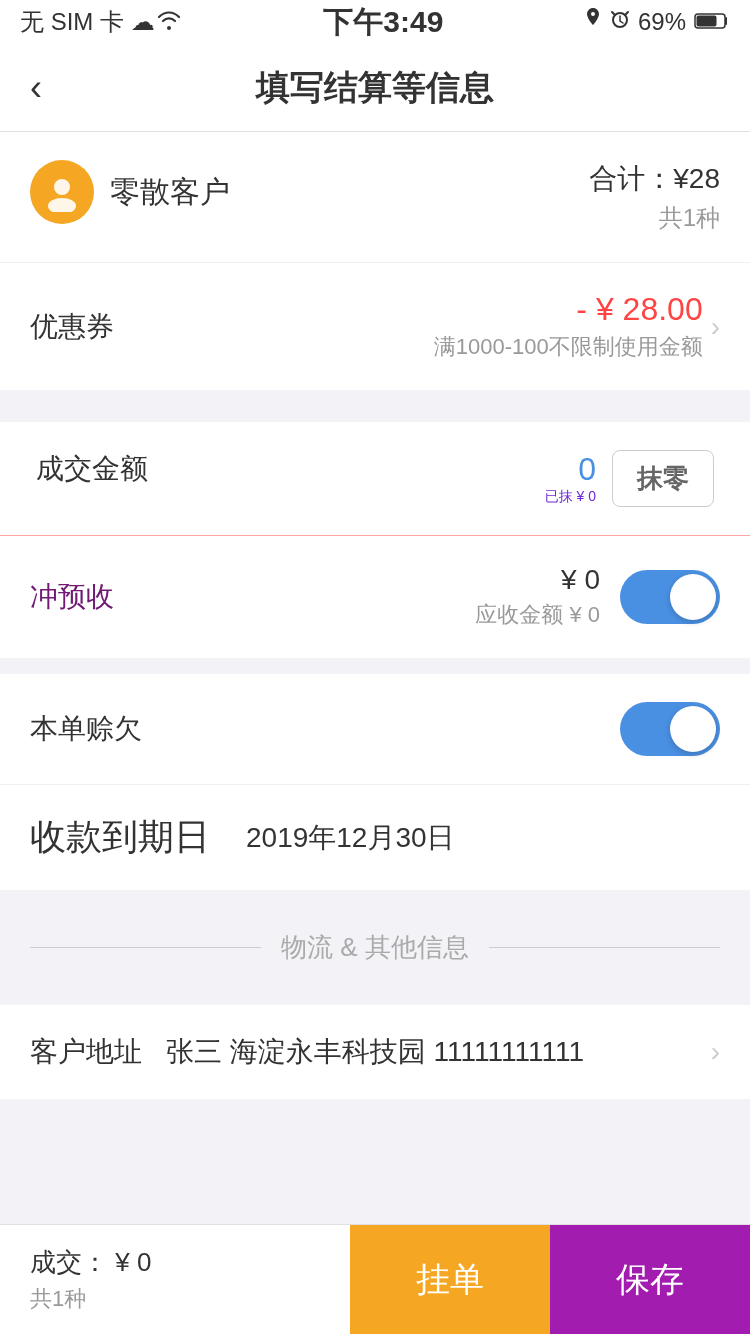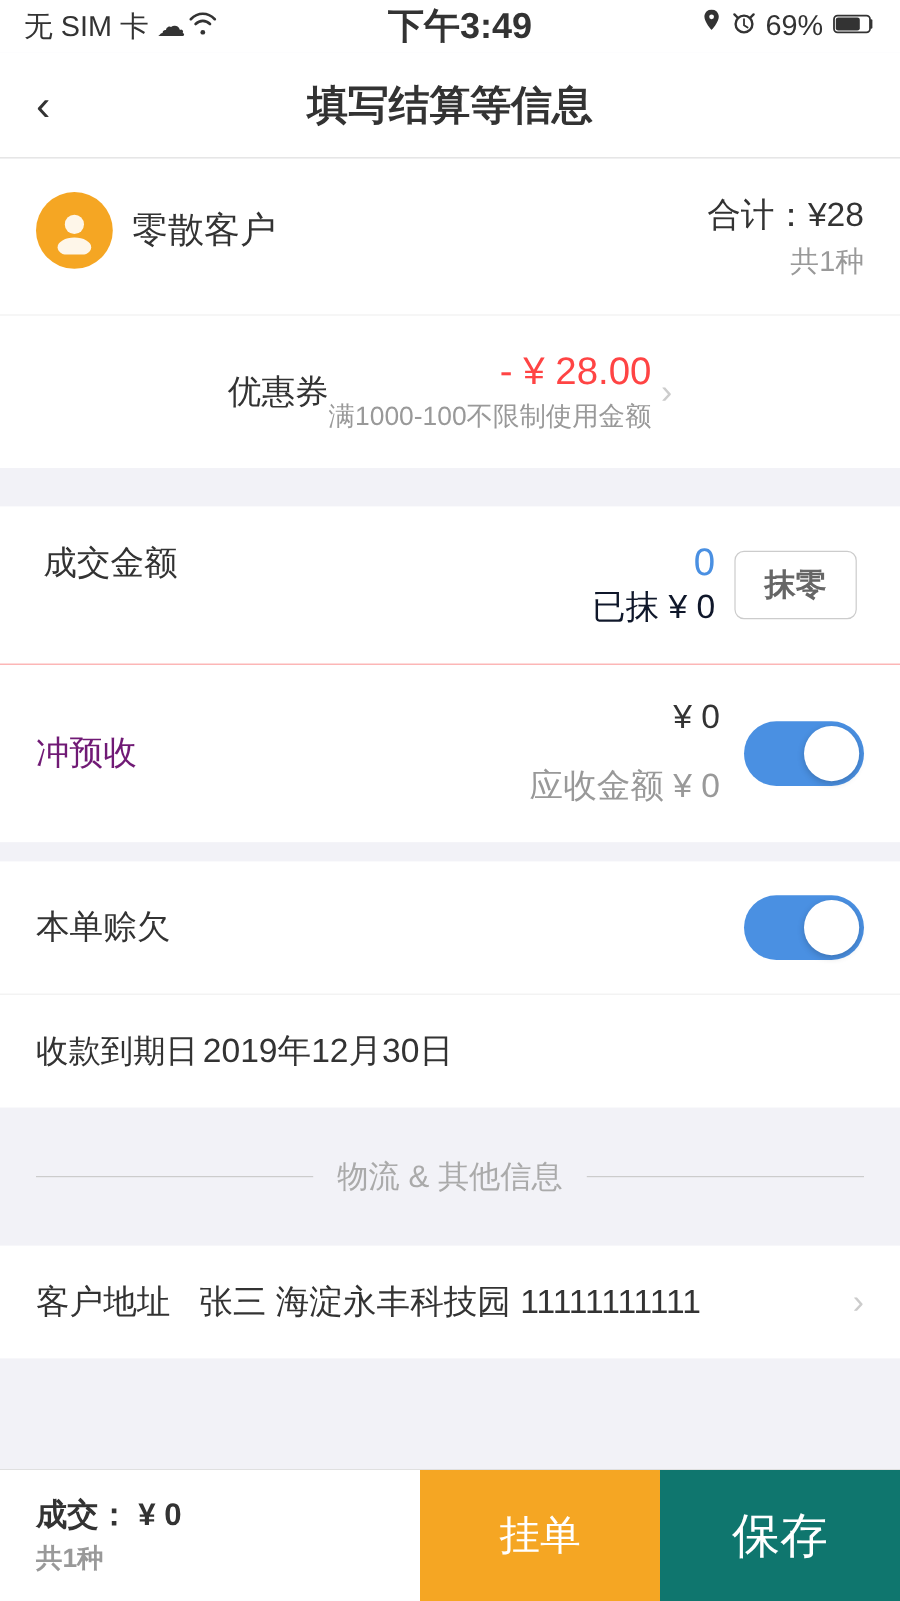--- a/index.html
+++ b/index.html
@@ -102,21 +102,21 @@
     .total-count {
       font-size: 24px;
       color: #999;
       margin-top: 4px;
     }
 
     
     .coupon-row {
       display: flex;
       align-items: center;
-      justify-content: center;
+      justify-content: space-between;
       padding: 28px 30px;
       background: #fff;
       border-top: 1px solid #f0f0f0;
     }
     .coupon-label {
       font-size: 28px;
       color: #333;
     }
     .coupon-right {
       text-align: right;
@@ -176,22 +176,22 @@
       border: 1px solid #ccc;
       border-radius: 8px;
       padding: 10px 24px;
       font-size: 26px;
       color: #666;
       background: #fff;
       cursor: pointer;
       font-weight: bold;
     }
     .sub-text {
-      font-size: 28px;
-      color: #0f172a;
+      font-size: 14px;
+      color: #6d28d9;
       text-align: right;
     }
     .form-right-col {
       text-align: right;
     }
 
     
     .toggle {
       width: 100px;
       height: 54px;
@@ -222,41 +222,41 @@
     .chong-label { font-size: 28px; color: #701a75; }
     .chong-right {
       display: flex;
       align-items: center;
       gap: 20px;
     }
     .chong-amounts {
       text-align: right;
     }
     .chong-amount { font-size: 28px; color: #333; }
-    .chong-sub { font-size: 28px; color: #999; margin-top: 22px; }
+    .chong-sub { font-size: 22px; color: #999; margin-top: 4px; }
 
     
     .sheqian-row {
       display: flex;
       align-items: center;
       justify-content: space-between;
       padding: 28px 30px;
       background: #fff;
     }
     .sheqian-label { font-size: 28px; color: #333; }
 
     
     .date-row {
       display: flex;
       align-items: center;
       padding: 28px 30px;
       background: #fff;
       border-top: 1px solid #f0f0f0;
     }
-    .date-label { font-size: 27px; color: #333; margin-right: 4px; }
+    .date-label { font-size: 36px; color: #333; margin-right: 36px; }
     .date-value { font-size: 28px; color: #333; }
 
     
     .logistics-divider {
       background: #f2f2f7;
       display: flex;
       align-items: center;
       justify-content: center;
       padding: 24px 30px;
       margin: 0;
@@ -304,21 +304,20 @@
       width: 750px;
       height: 110px;
       background: #fff;
       display: flex;
       align-items: center;
       border-top: 1px solid #e0e0e0;
     }
     .bottom-info {
       flex: 1;
       padding: 0 30px;
-      font-weight: bold;
     }
     .bottom-deal {
       font-size: 26px;
       color: #333;
     }
     .bottom-count {
       font-size: 22px;
       color: #999;
       margin-top: 4px;
     }
@@ -330,25 +329,25 @@
       align-items: center;
       justify-content: center;
       font-size: 34px;
       color: #fff;
       cursor: pointer;
       flex-shrink: 0;
     }
     .btn-save {
       width: 200px;
       height: 110px;
-      background: #0f766e;
+      background: #a21caf;
       display: flex;
       align-items: center;
       justify-content: center;
-      font-size: 40px;
+      font-size: 34px;
       color: #fff;
       cursor: pointer;
       flex-shrink: 0;
     }
   </style>
 </head>
 <body>
 
 <div class="status-bar">
   <div class="status-left">

